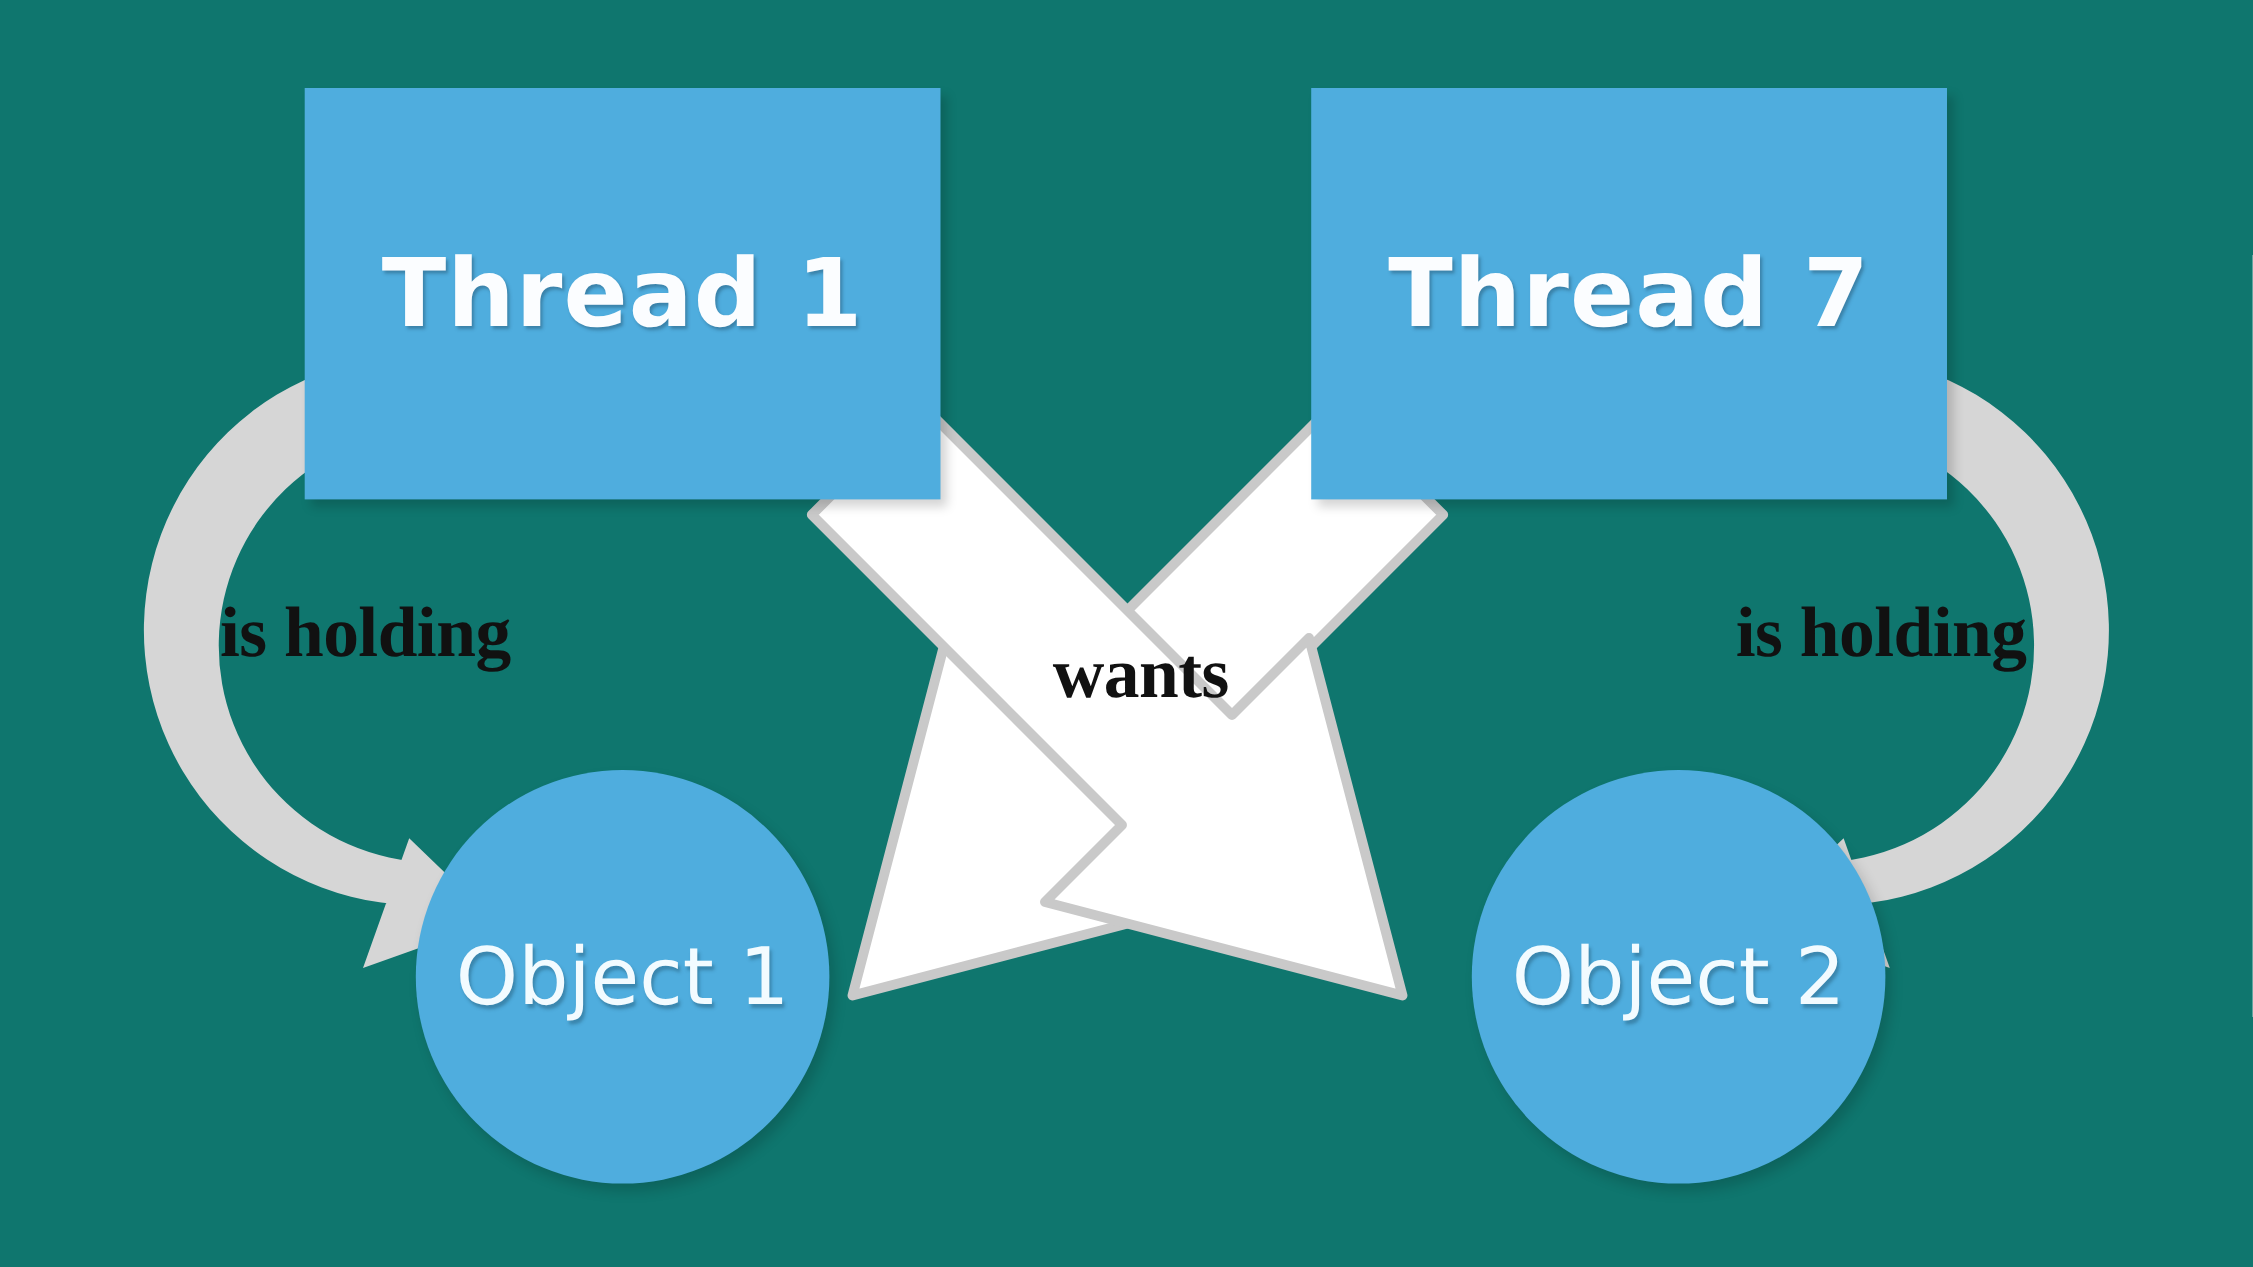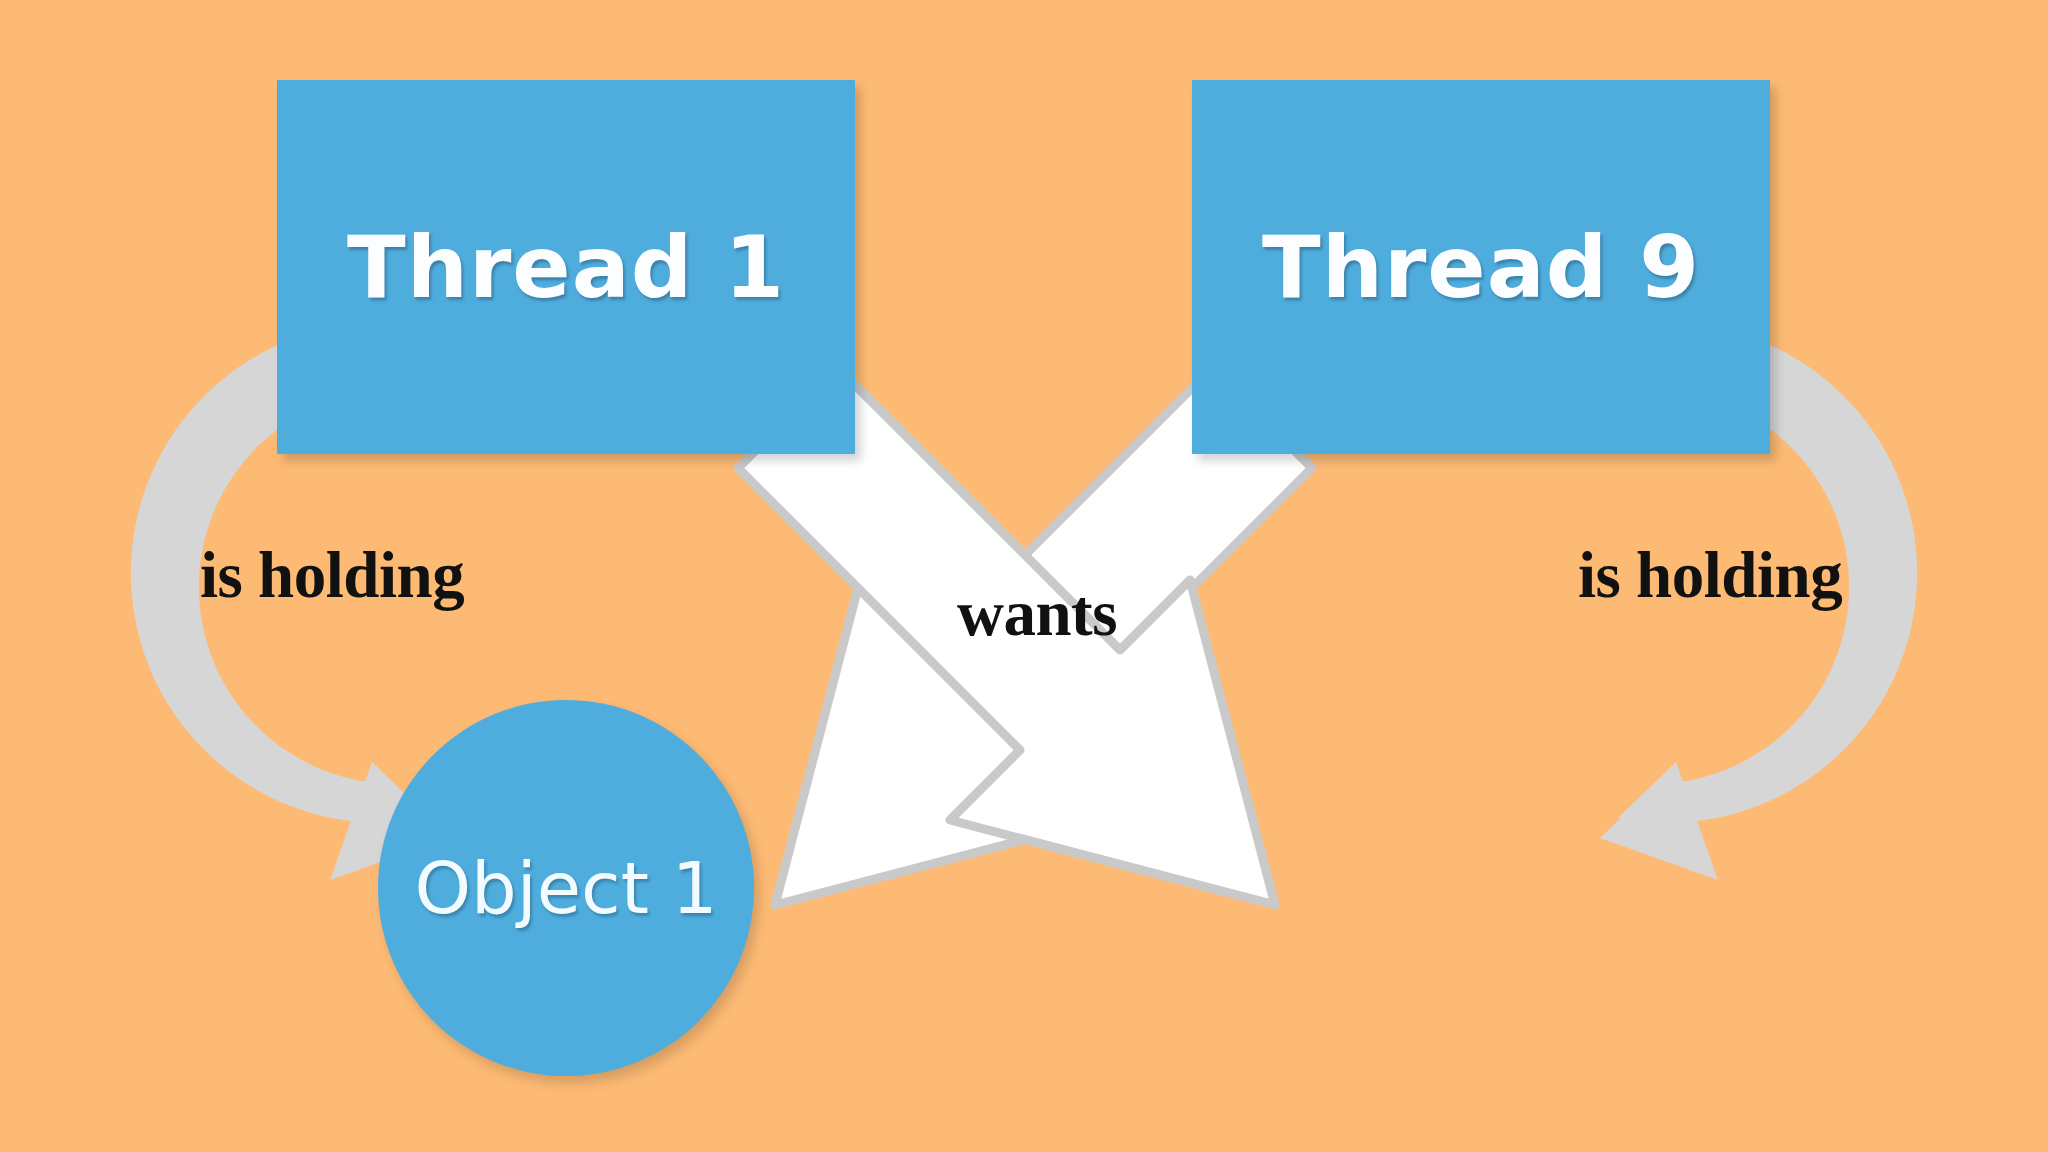--- a/index.html
+++ b/index.html
@@ -8,21 +8,21 @@
     padding: 0;
     background: #ffffff;
   }
   body {
     font-family: "DejaVu Sans", sans-serif;
   }
   #stage {
     position: relative;
     width: 2048px;
     height: 1152px;
-    background: #fdba74;
+    background: #0f766e;
     overflow: hidden;
   }
   #diagram-svg {
     position: absolute;
     left: 0;
     top: 0;
     width: 2048px;
     height: 1152px;
   }
 
@@ -147,27 +147,30 @@
                Z" fill="#ffffff" stroke="#C9C9C9" stroke-width="9" stroke-linejoin="round" stroke-linecap="round"></path>
     </g>
 
   </svg>
 
   <div class="thread-box" id="thread-1-box" style="background:#4FADDE;">
     <span class="thread-label">Thread 1</span>
   </div>
 
   <div class="thread-box" id="thread-2-box" style="background:#4FADDE;">
-    <span class="thread-label">Thread 9</span>
+    <span class="thread-label">Thread 7</span>
   </div>
 
   <div class="object-circle" id="object-1-circle" style="background:#4FADDE;align-items:center;">
     <span class="object-label">Object 1</span>
   </div>
 
+  <div class="object-circle" id="object-2-circle" style="background:#4FADDE;">
+    <span class="object-label">Object 2</span>
+  </div>
 
   <div class="edge-label" id="label-is-holding-left">is holding</div>
 
   <div class="edge-label" id="label-wants">wants</div>
 
   <div class="edge-label" id="label-is-holding-right">is holding</div>
 
 </div>
 
 </body></html>

